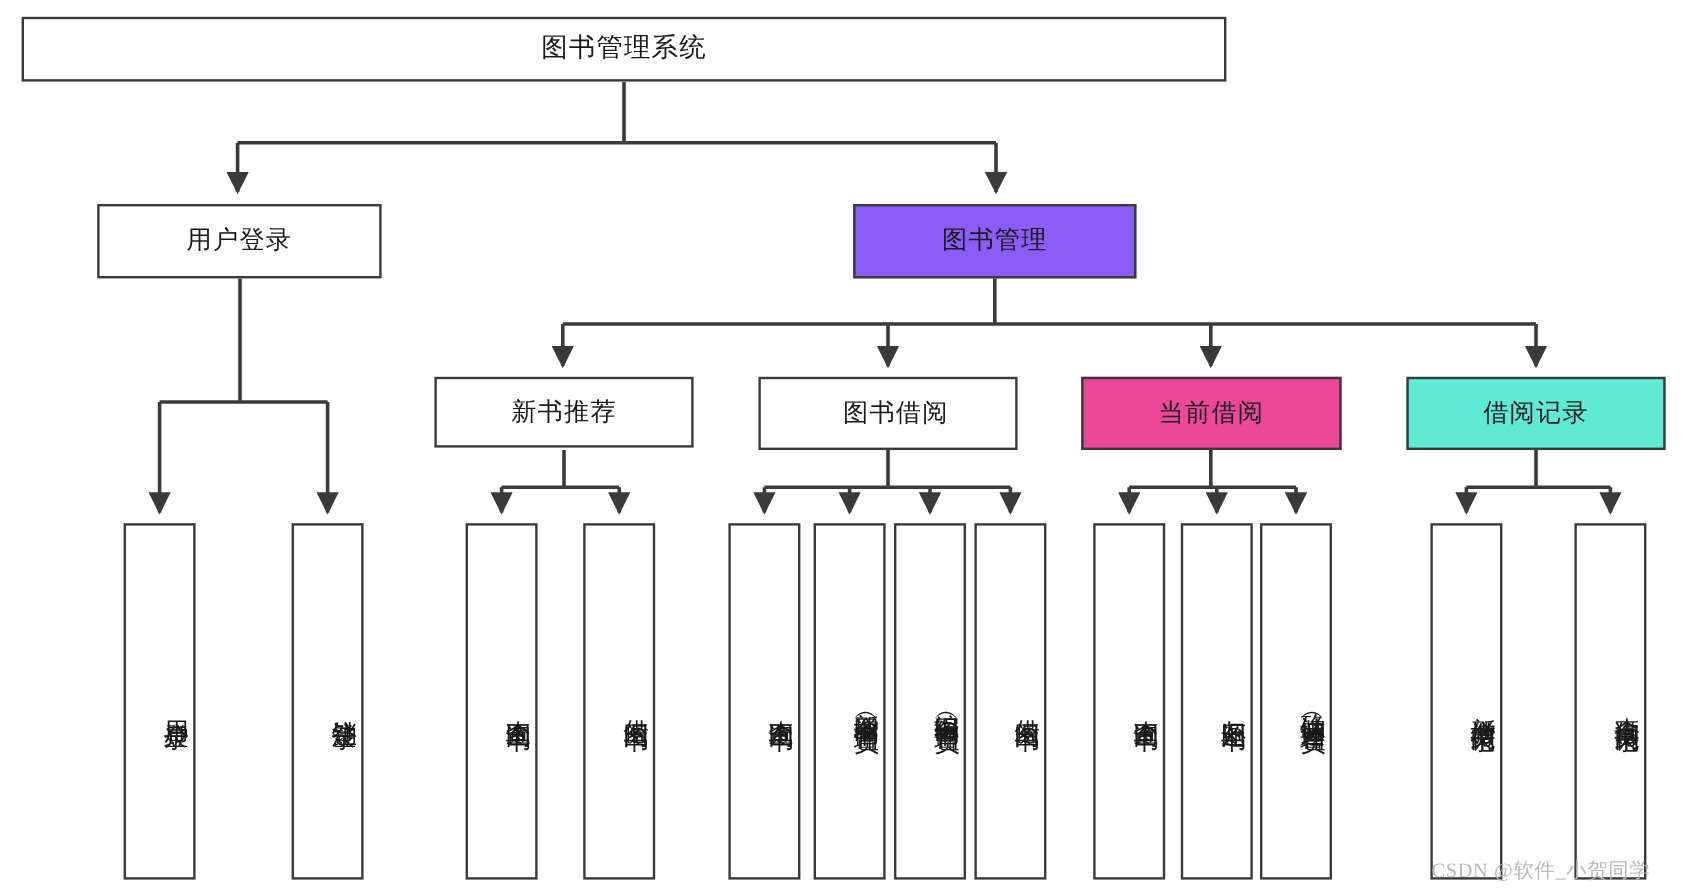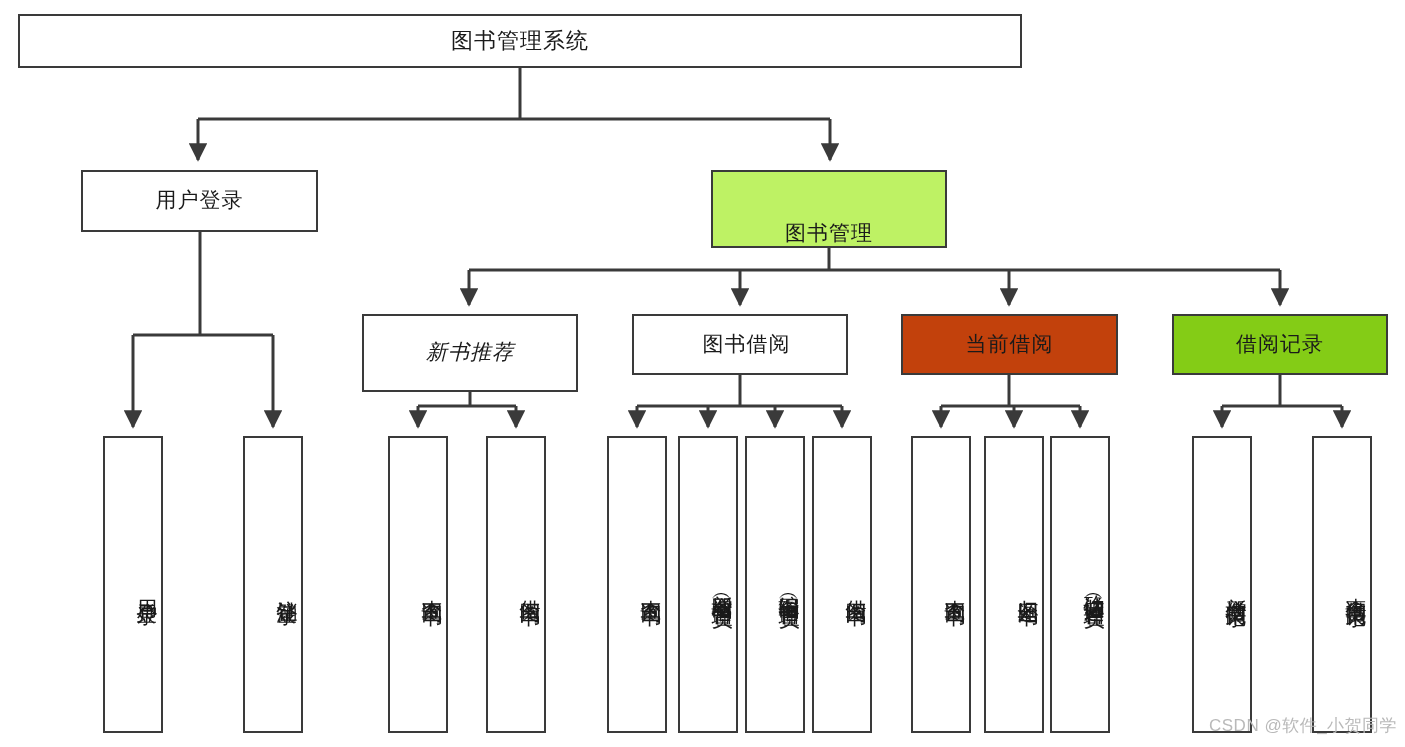--- a/index.html
+++ b/index.html
@@ -59,22 +59,21 @@
     writing-mode: vertical-rl;
     text-orientation: upright;
     white-space: nowrap;
   }
   .watermark {
     position: absolute;
     font-size: 17px;
     color: #b9b9b9;
     white-space: nowrap;
     letter-spacing: 0.5px;
-    font-family: Liberation Sans, sans-serif;
-    padding-left: 16px;
+    font-family: Liberation Serif, serif;
   }
 </style>
 </head>
 <body>
 
 <div id="canvas" style="background: rgb(255, 255, 255);">
 
   <svg id="edges" viewBox="0 0 1405 747" width="1405" height="747" aria-hidden="true">
     <defs>
       <marker id="arrow" viewBox="0 0 10 10" refX="9" refY="5" markerWidth="6.2" markerHeight="6.2" orient="auto-start-reverse">
@@ -125,34 +124,34 @@
     </g>
   </svg>
 
   <div class="node horiz root" style="left: 18px; top: 14px; width: 1004px; height: 54px; border-color: rgb(58, 58, 58); background: rgb(255, 255, 255); color: rgb(26, 26, 26);">
     <span>图书管理系统</span>
   </div>
 
   <div class="node horiz" style="left: 81px; top: 170px; width: 237px; height: 62px; border-color: rgb(58, 58, 58); background: rgb(255, 255, 255); color: rgb(26, 26, 26);">
     <span>用户登录</span>
   </div>
-  <div class="node horiz" style="left: 711px; top: 170px; width: 236px; height: 78px; border-color: rgb(58, 58, 58); background: #bef264; color: rgb(26, 26, 26); align-items: flex-end;">
+  <div class="node horiz" style="left: 711px; top: 170px; width: 236px; height: 62px; border-color: rgb(58, 58, 58); background: #8b5cf6; color: rgb(26, 26, 26);">
     <span>图书管理</span>
   </div>
 
-  <div class="node horiz" style="left: 362px; top: 314px; width: 216px; height: 78px; border-color: rgb(58, 58, 58); background: rgb(255, 255, 255); color: rgb(26, 26, 26); font-style: italic;">
+  <div class="node horiz" style="left: 362px; top: 314px; width: 216px; height: 59px; border-color: rgb(58, 58, 58); background: rgb(255, 255, 255); color: rgb(26, 26, 26);">
     <span>新书推荐</span>
   </div>
   <div class="node horiz" style="left: 632px; top: 314px; width: 216px; height: 61px; border-color: rgb(58, 58, 58); background: rgb(255, 255, 255); color: rgb(26, 26, 26); padding-left: 13px;">
     <span>图书借阅</span>
   </div>
-  <div class="node horiz" style="left: 901px; top: 314px; width: 217px; height: 61px; border-color: rgb(58, 58, 58); background: #c2410c; color: rgb(26, 26, 26);">
+  <div class="node horiz" style="left: 901px; top: 314px; width: 217px; height: 61px; border-color: rgb(58, 58, 58); background: #ec4899; color: rgb(26, 26, 26);">
     <span>当前借阅</span>
   </div>
-  <div class="node horiz" style="left: 1172px; top: 314px; width: 216px; height: 61px; border-color: rgb(58, 58, 58); background: #84cc16; color: rgb(26, 26, 26);">
+  <div class="node horiz" style="left: 1172px; top: 314px; width: 216px; height: 61px; border-color: rgb(58, 58, 58); background: #5eead4; color: rgb(26, 26, 26);">
     <span>借阅记录</span>
   </div>
 
   <div class="node vert" style="left: 103px; top: 436px; width: 60px; height: 297px; border-color: rgb(58, 58, 58); background: rgb(255, 255, 255); color: rgb(26, 26, 26);">
     <span class="vlabel">用户登录</span>
   </div>
   <div class="node vert" style="left: 243px; top: 436px; width: 60px; height: 297px; border-color: rgb(58, 58, 58); background: rgb(255, 255, 255); color: rgb(26, 26, 26);">
     <span class="vlabel">注销登录</span>
   </div>
   <div class="node vert" style="left: 388px; top: 436px; width: 60px; height: 297px; border-color: rgb(58, 58, 58); background: rgb(255, 255, 255); color: rgb(26, 26, 26);">

